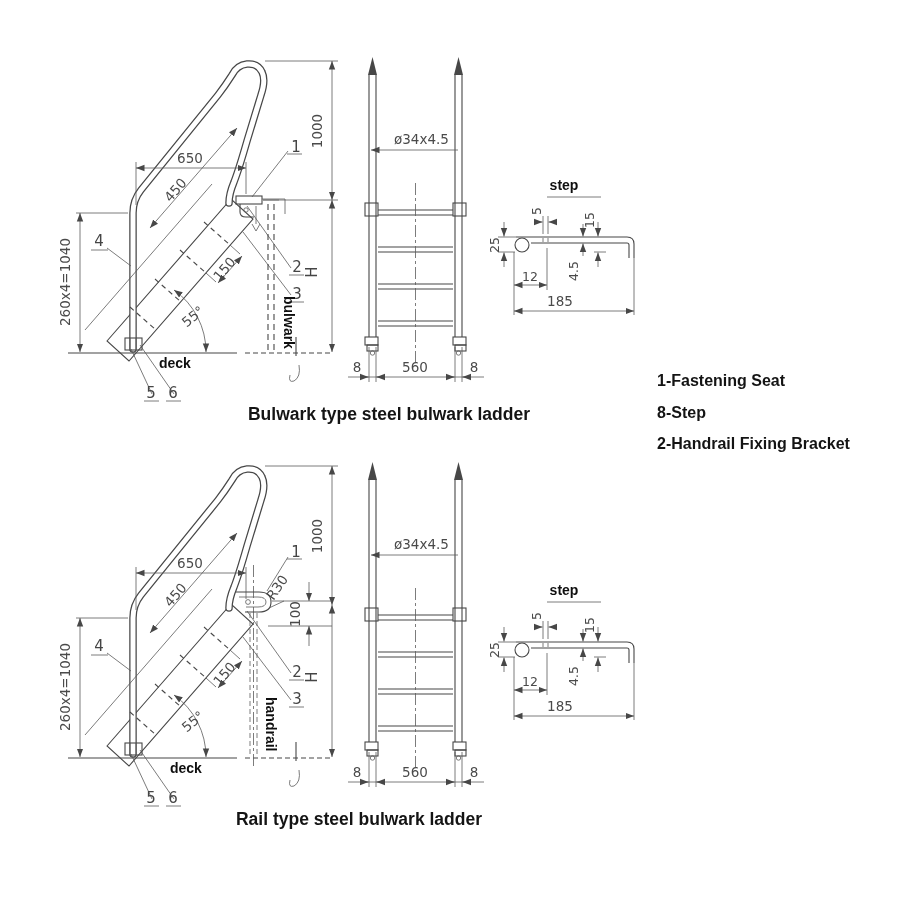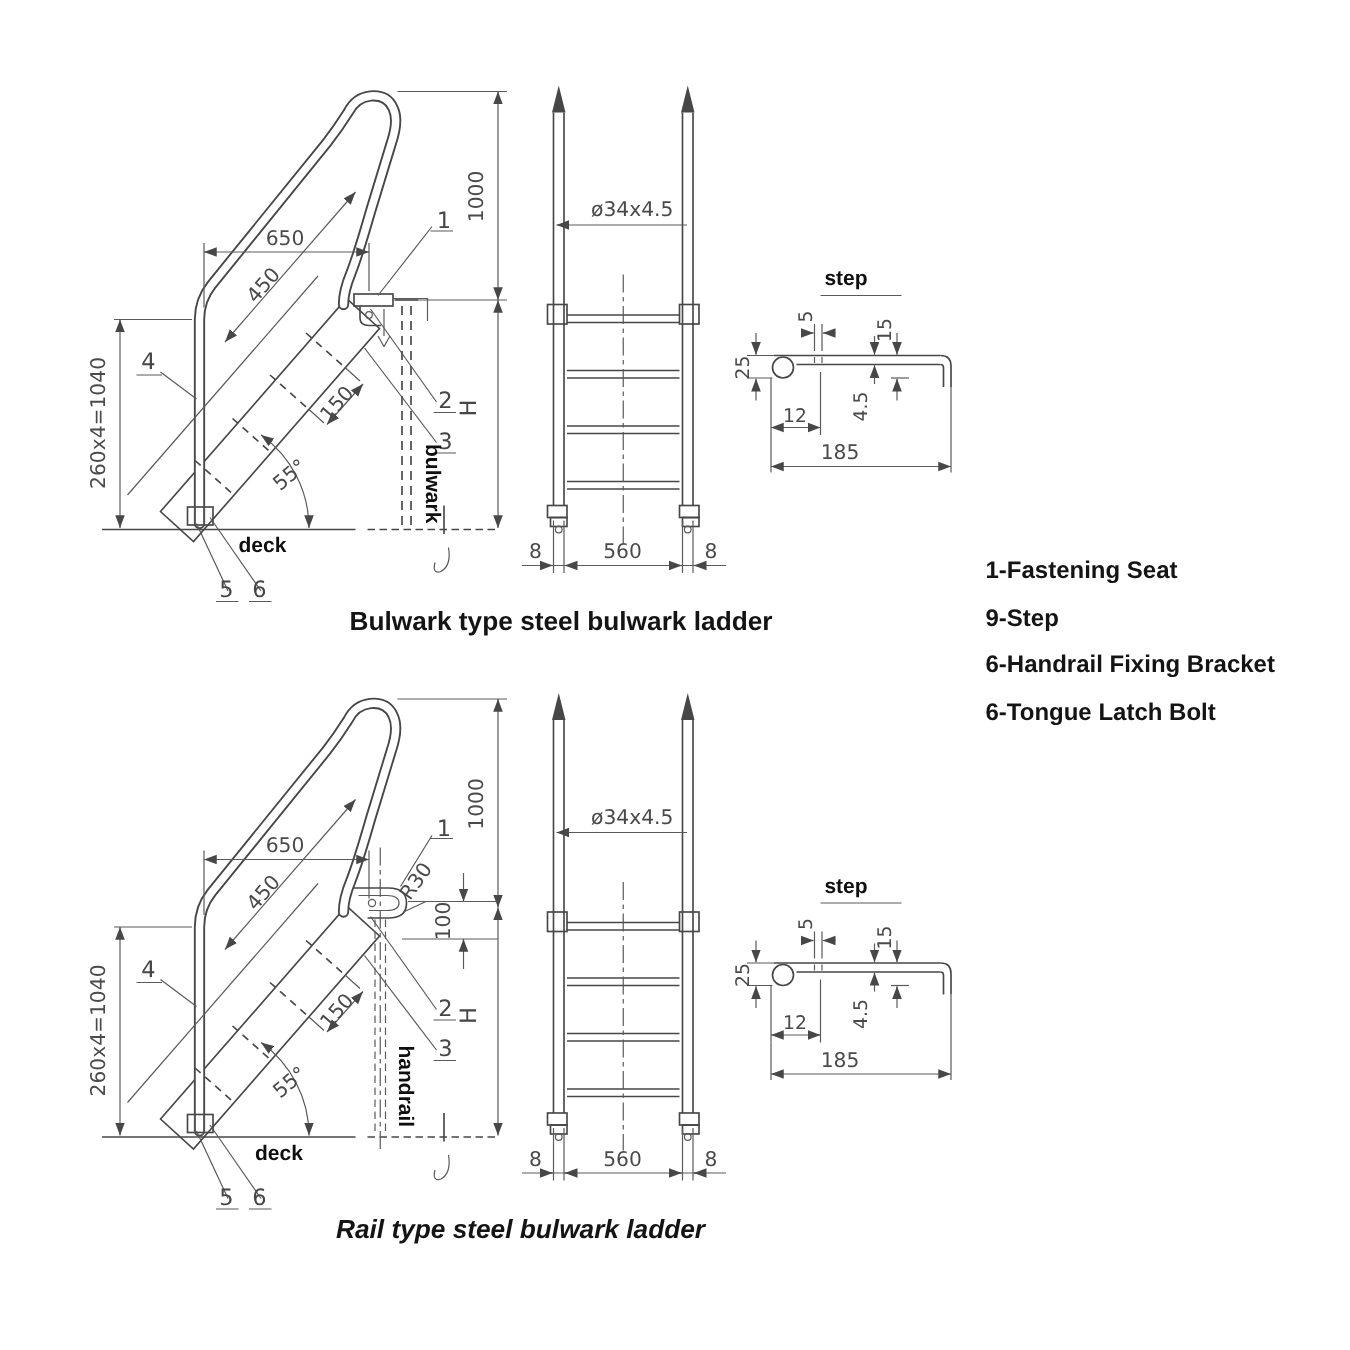--- a/index.html
+++ b/index.html
@@ -247,23 +247,22 @@
     <text class="t-black" x="564" y="190" text-anchor="middle">step</text>
     <text class="t-dim t-sm" transform="translate(499,245) rotate(-90)" text-anchor="middle">25</text>
     <text class="t-dim t-sm" transform="translate(541,211) rotate(-90)" text-anchor="middle">5</text>
     <text class="t-dim t-sm" transform="translate(594,220) rotate(-90)" text-anchor="middle">15</text>
     <text class="t-dim t-sm" transform="translate(578,271) rotate(-90)" text-anchor="middle">4.5</text>
     <text class="t-dim t-sm" x="530" y="281" text-anchor="middle">12</text>
     <text class="t-dim" x="560" y="306" text-anchor="middle">185</text>
   </g>
 </svg>
 
-<div class="caption" style="left:214px;top:404px;">Bulwark type steel bulwark ladder</div>
-<div class="caption" style="left:187px;top:809px;font-style:italic;">Rail type steel bulwark ladder</div>
+<div class="caption" style="left:229px;top:404px;">Bulwark type steel bulwark ladder</div>
+<div class="caption" style="left:199px;top:809px;">Rail type steel bulwark ladder</div>
 
 <div class="legend">
   <div>1-Fastening Seat</div>
-  <div>9-Step</div>
-  <div>6-Handrail Fixing Bracket</div>
-  <div>6-Tongue Latch Bolt</div>
+  <div>8-Step</div>
+  <div>2-Handrail Fixing Bracket</div>
 </div>
 
 </div>
 
 </body></html>

